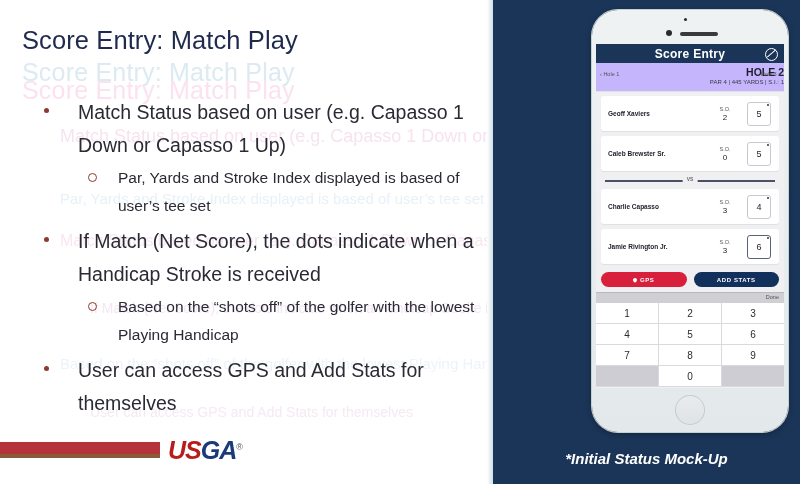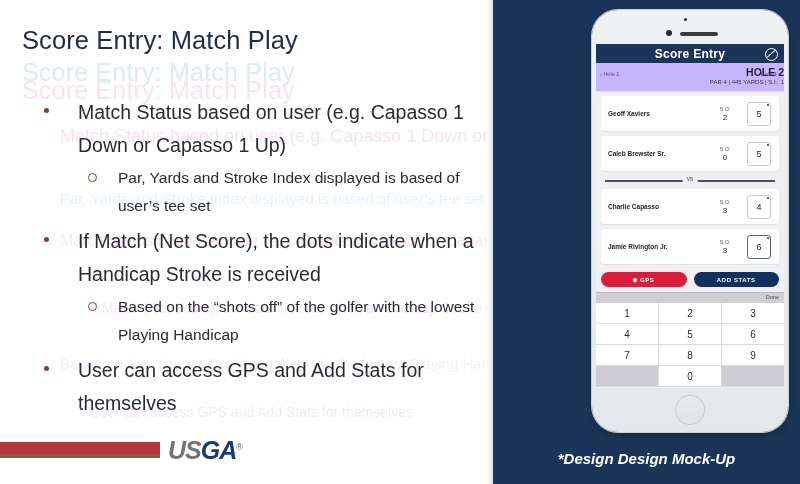--- a/index.html
+++ b/index.html
@@ -66,21 +66,21 @@
   .redbar{
     position:absolute;left:0;top:442px;width:160px;height:12px;
     background:#b5333a;
     border-bottom:4px solid #8a5a3c;
   }
   .usga{
     position:absolute;left:168px;top:436px;
     font-size:25px;font-weight:bold;font-style:italic;
     letter-spacing:-1px;
   }
-  .usga .us{color:#737373;}
+  .usga .us{color:#b91c1c;}
   .usga .ga{color:#1b3a7a;margin-top:10px;}
   .usga .tm{color:#555;font-size:9px;font-style:normal;font-weight:normal;vertical-align:super;}
 
   
   .rightedge{
     position:absolute;left:487px;top:0;width:6px;height:484px;
     background:linear-gradient(to right,#ffffff,#cfdfe6);
   }
   .right{
     position:absolute;left:493px;top:0;width:307px;height:484px;
@@ -263,21 +263,21 @@
 
     <div class="redbar"></div>
     <div class="usga">
       <span class="us">US</span><span class="ga">GA</span><span class="tm">®</span>
     </div>
   </div>
 
   <div class="rightedge"></div>
 
   <div class="right">
-    <div class="mockcaption">*Design Design Mock-Up</div>
+    <div class="mockcaption">*Initial Status Mock-Up</div>
   </div>
 
   <div class="phone">
 
     <div class="phone-top">
       <div class="sensor"></div>
       <div class="camera"></div>
       <div class="speaker"></div>
     </div>
 

